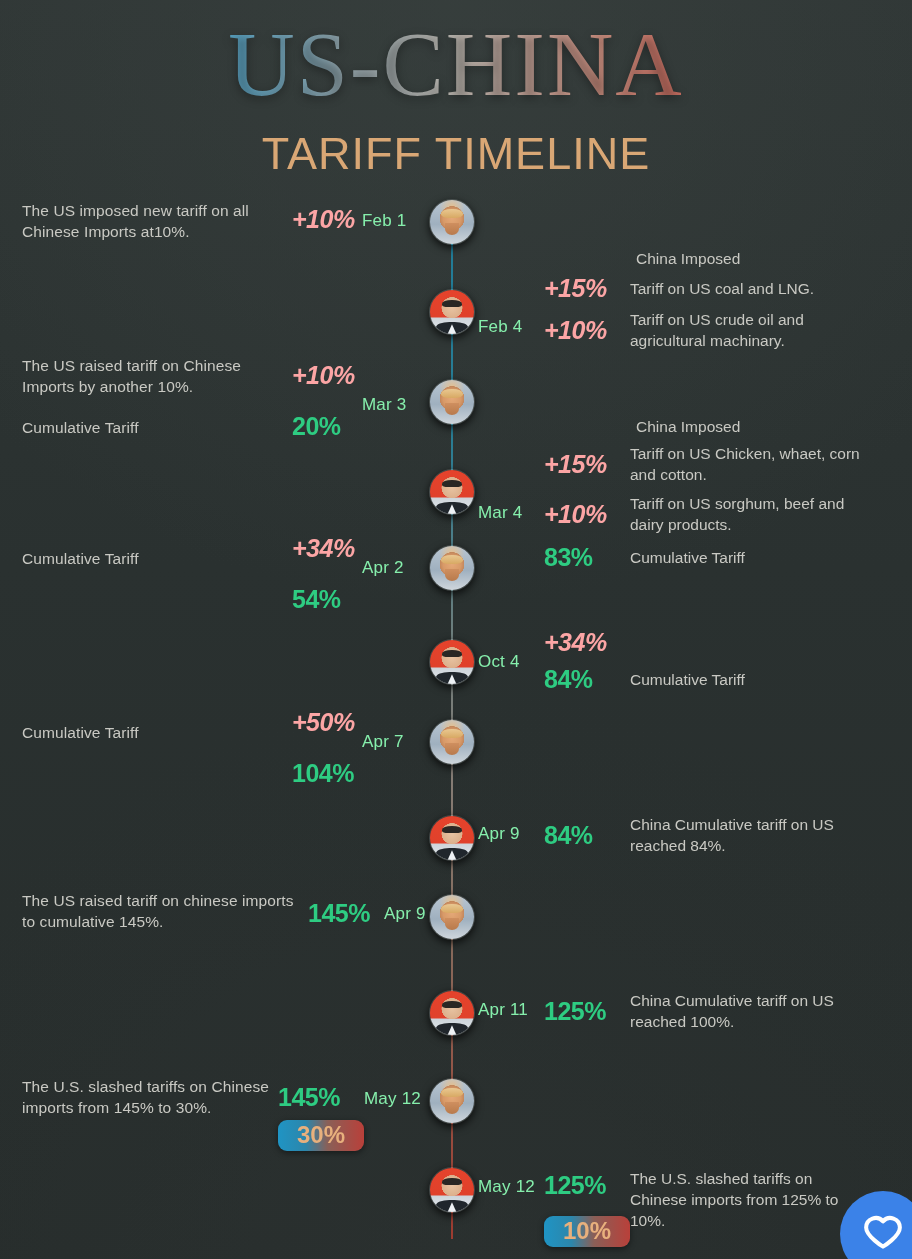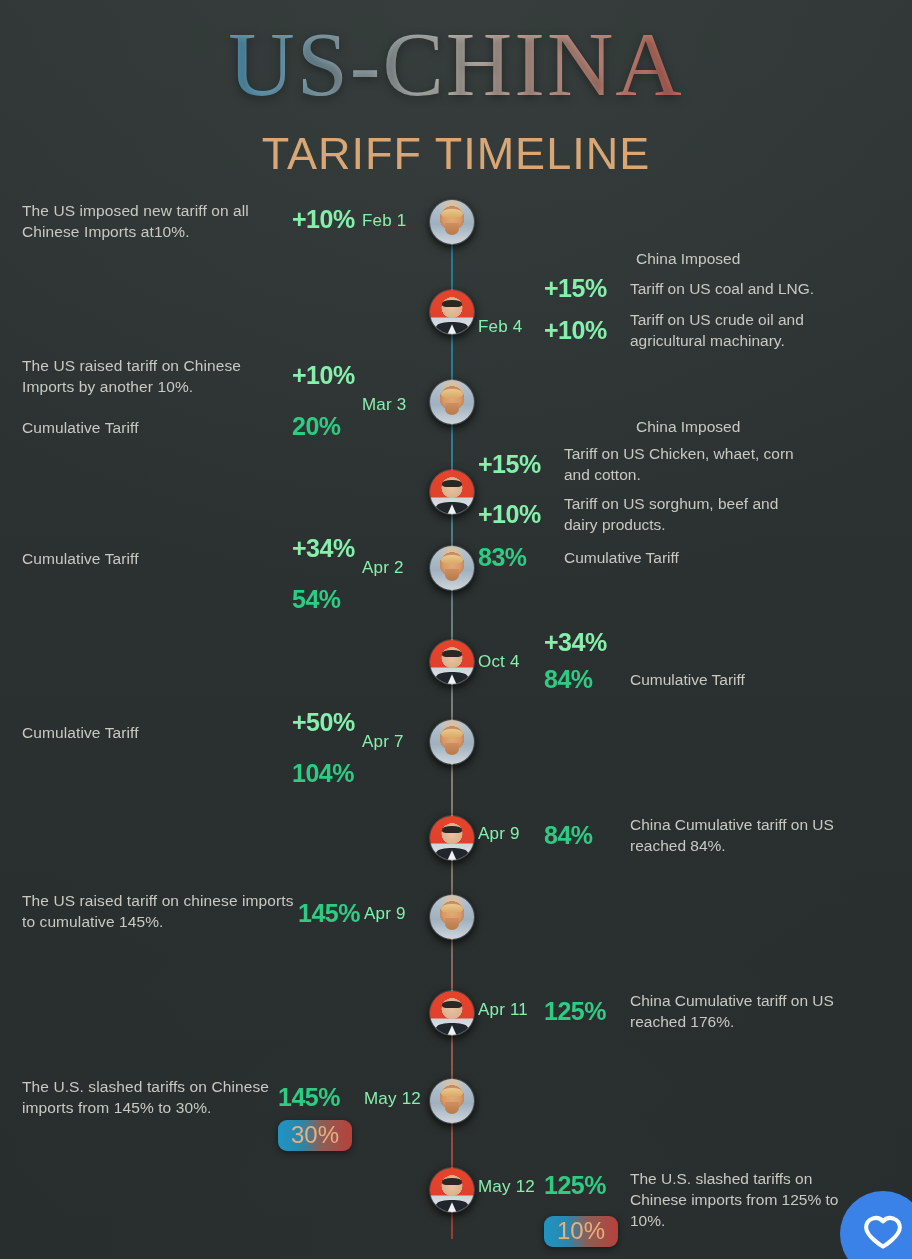--- a/index.html
+++ b/index.html
@@ -120,30 +120,30 @@
   .row{position:absolute;}
   .desc{
     font-size:15.5px;line-height:21px;color:#c9c9c3;
     letter-spacing:.1px;
   }
   .desc-right{font-size:15.5px;line-height:21px;color:#c9c9c3;}
   .pct{
     font-size:25px;font-weight:700;line-height:1;
     letter-spacing:-.5px;
   }
-  .pct.up{color:#86efac;}
+  .pct.up{color:#fca5a5;font-style:italic;}
   .pct.cum{color:#2ecc82;}
   .date{
     font-size:17px;color:#86efac;letter-spacing:.2px;white-space:nowrap;
   }
   .badge{
     display:inline-block;
-    padding:3px 13px 4px;
+    padding:3px 19px 4px;
     border-radius:9px;
-    font-size:24px;font-weight:400;line-height:1;
+    font-size:24px;font-weight:700;line-height:1;
     color:#e8b07d;
     background:linear-gradient(90deg,#1f94c4 0%,#2c86ab 32%,#8a5f57 58%,#b9403a 100%);
     box-shadow:0 2px 6px rgba(0,0,0,.45);
   }
 
   
   .heart-badge{
     position:absolute;right:-14px;bottom:-18px;
     width:86px;height:86px;border-radius:50%;
     background:#3b82e8;
@@ -224,20 +224,21 @@
   <div class="node xi" style="left:452px;top:492px;">
     <div class="face">
         <span class="hair"></span>
         <span class="suit"></span>
         <span class="collar"></span>
       </div>
   </div>
   <div class="row" style="left:478px;top:416px;width:430px;">
     <div class="desc-right" style="margin-left:158px;">China Imposed</div>
     <div style="display:flex;align-items:flex-start;margin-top:6px;">
+      <div class="date" style="width:66px;padding-top:60px;">Mar 4</div>
       <div style="flex:1;">
         <div style="display:flex;align-items:center;">
           <div class="pct up" style="width:86px;">+15%</div>
           <div class="desc-right" style="width:250px;">Tariff on US Chicken, whaet, corn and cotton.</div>
         </div>
         <div style="display:flex;align-items:center;margin-top:8px;">
           <div class="pct up" style="width:86px;">+10%</div>
           <div class="desc-right" style="width:250px;">Tariff on US sorghum, beef and dairy products.</div>
         </div>
         <div style="display:flex;align-items:center;margin-top:10px;">
@@ -323,39 +324,39 @@
     </div>
   </div>
 
   <div class="node trump" style="left:452px;top:917px;">
     <div class="face">
         <span class="hair"></span>
         <span class="chin"></span>
       </div>
   </div>
   <div class="row" style="left:22px;top:890px;width:420px;">
-    <div style="display:flex;align-items:flex-start;">
+    <div style="display:flex;align-items:flex-start;gap:10px;">
       <div class="desc" style="width:276px;">The US raised tariff on chinese imports to cumulative 145%.</div>
       <div class="pct cum" style="width:66px;padding-top:11px;">145%</div>
       <div class="date" style="padding-top:14px;">Apr 9</div>
     </div>
   </div>
 
   <div class="node xi" style="left:452px;top:1013px;">
     <div class="face">
         <span class="hair"></span>
         <span class="suit"></span>
         <span class="collar"></span>
       </div>
   </div>
   <div class="row" style="left:478px;top:990px;width:430px;">
     <div style="display:flex;align-items:flex-start;">
       <div class="date" style="width:66px;padding-top:10px;">Apr 11</div>
       <div class="pct cum" style="width:86px;padding-top:9px;">125%</div>
-      <div class="desc-right" style="width:250px;">China Cumulative tariff on US reached 176%.</div>
+      <div class="desc-right" style="width:250px;">China Cumulative tariff on US reached 100%.</div>
     </div>
   </div>
 
   <div class="node trump" style="left:452px;top:1101px;">
     <div class="face">
         <span class="hair"></span>
         <span class="chin"></span>
       </div>
   </div>
   <div class="row" style="left:22px;top:1076px;width:430px;">

